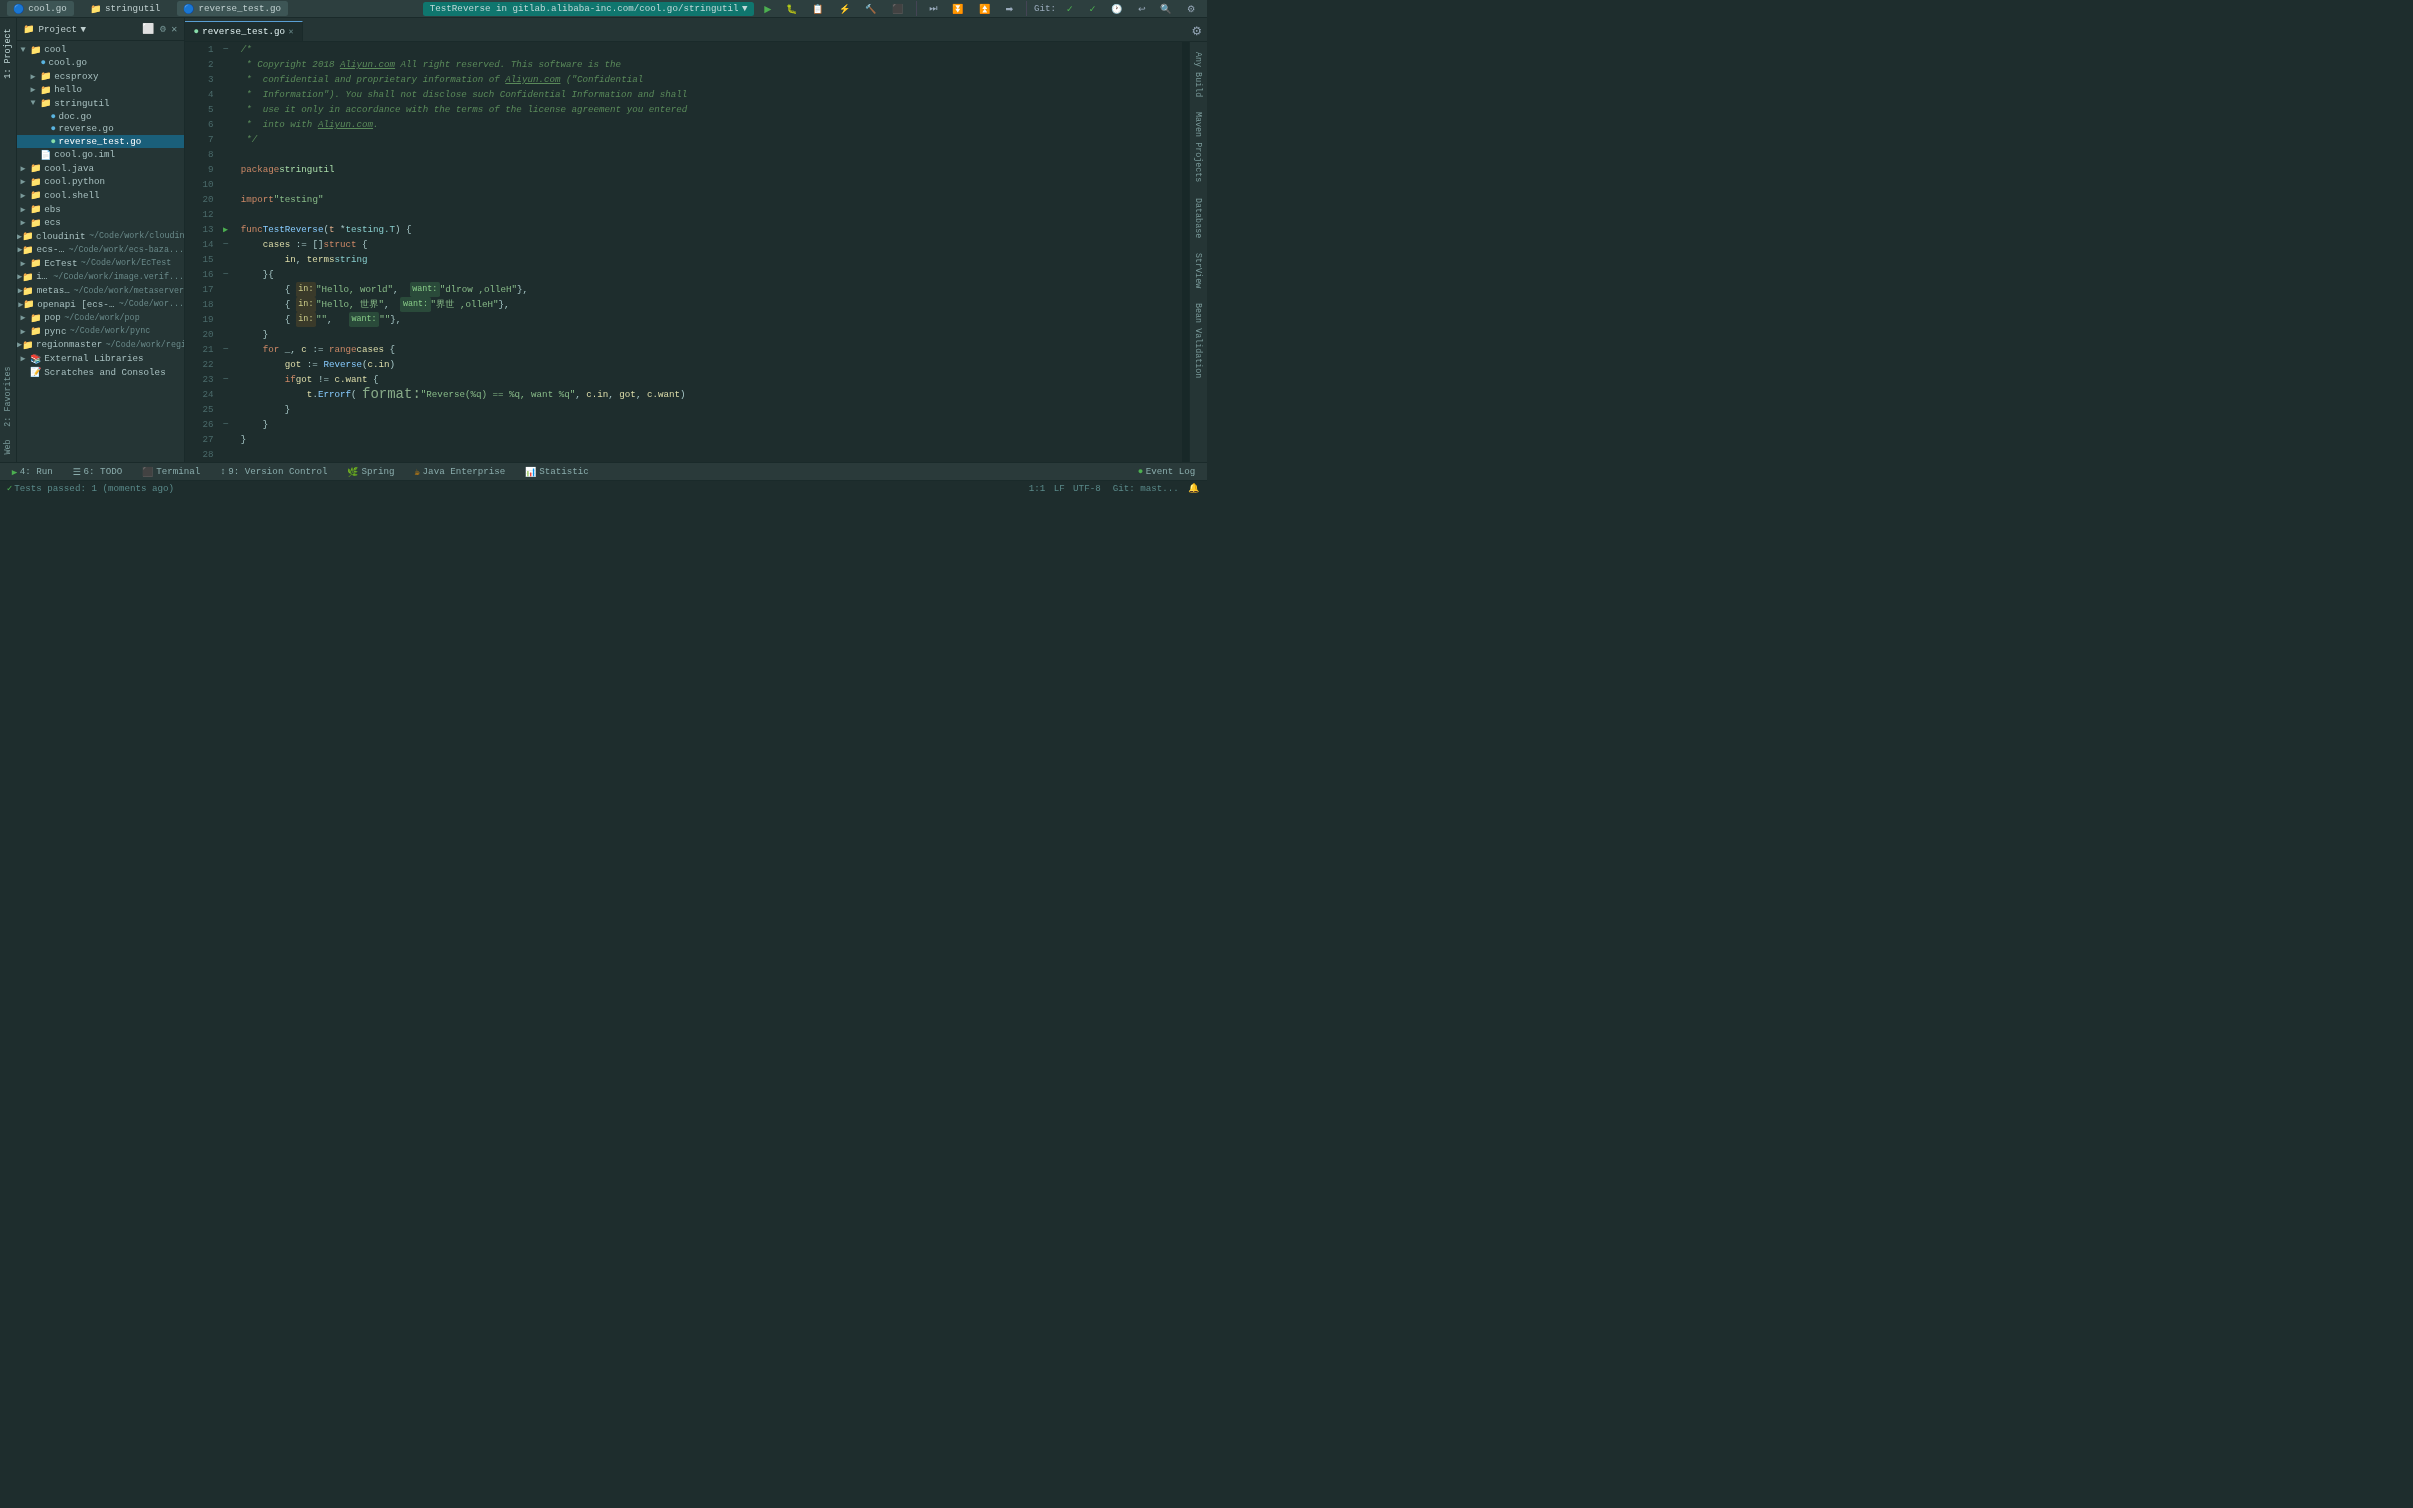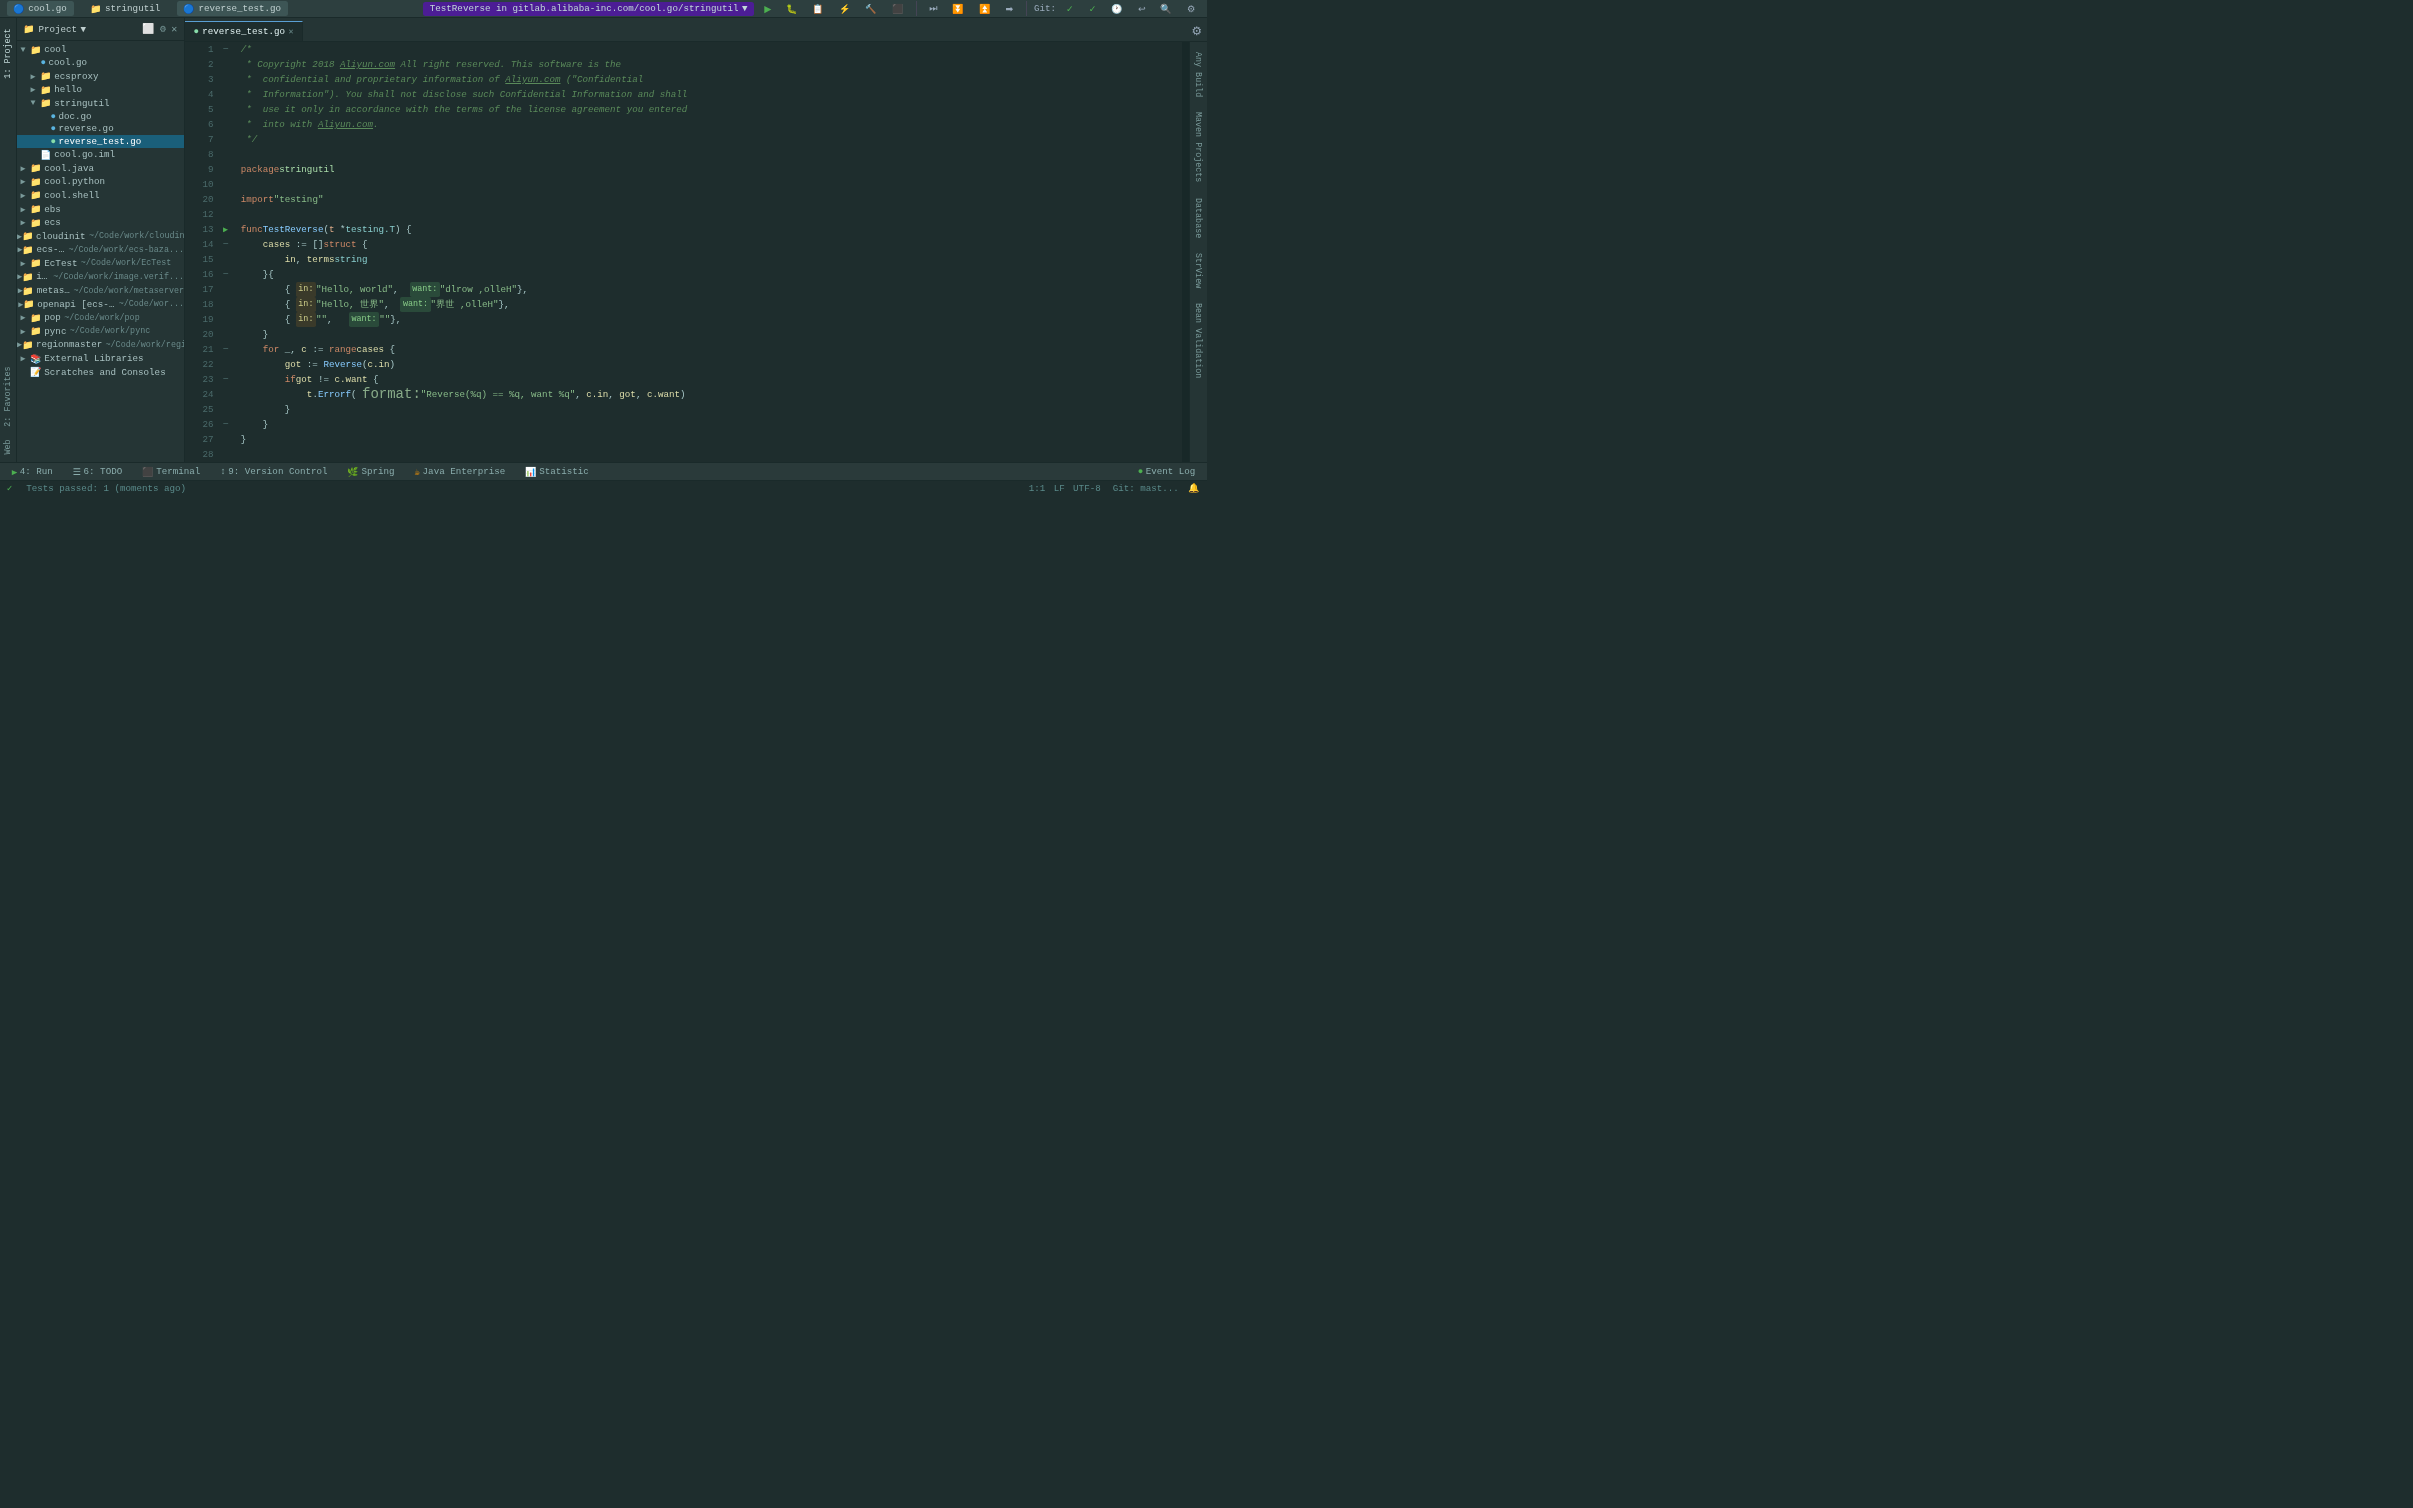--- a/index.html
+++ b/index.html
@@ -308,21 +308,21 @@
       <span>📁</span>
       <span>stringutil</span>
     </div>
     <div class="top-bar-tab active">
       <span>🔵</span>
       <span>reverse_test.go</span>
     </div>
     <div style="flex:1"></div>
 
     <div style="display:flex;align-items:center;gap:5px;font-size:9.2px;">
-      <span style="background:#4c1d95;padding:1.7px 6.7px;border-radius:2.5px;color:#c0d8d8;display:flex;align-items:center;gap:3.4px;">
+      <span style="background:#0f766e;padding:1.7px 6.7px;border-radius:2.5px;color:#c0d8d8;display:flex;align-items:center;gap:3.4px;">
         <span>TestReverse in gitlab.alibaba-inc.com/cool.go/stringutil</span>
         <span>▼</span>
       </span>
       <button class="toolbar-btn run-btn" title="Run">▶</button>
       <button class="toolbar-btn debug-btn" title="Debug">🐛</button>
       <button class="toolbar-btn coverage-btn" title="Coverage">📋</button>
       <button class="toolbar-btn">⚡</button>
       <button class="toolbar-btn">🔨</button>
       <button class="toolbar-btn">⬛</button>
       <span class="toolbar-separator"></span>
@@ -751,21 +751,21 @@
     <div class="bottom-right">
       <div class="bottom-item">
         <span style="color:#4caf50;">●</span>
         <span>Event Log</span>
       </div>
     </div>
   </div>
 
   <div class="status-bar">
     <span class="status-pass">✓</span>
-    <span style="margin-left:14px;">Tests passed: 1 (moments ago)</span>
+    <span style="margin-left:2px;">Tests passed: 1 (moments ago)</span>
     <div style="flex:1;"></div>
     <span style="margin-right:8.4px;cursor:pointer;">1:1</span>
     <span style="margin-right:8.4px;cursor:pointer;">LF</span>
     <span style="margin-right:12px;cursor:pointer;">UTF-8</span>
     <span style="cursor:pointer;">Git: mast...</span>
     <span style="margin-left:10px;color:#ff9800;">🔔</span>
   </div>
 
 </div>
 

